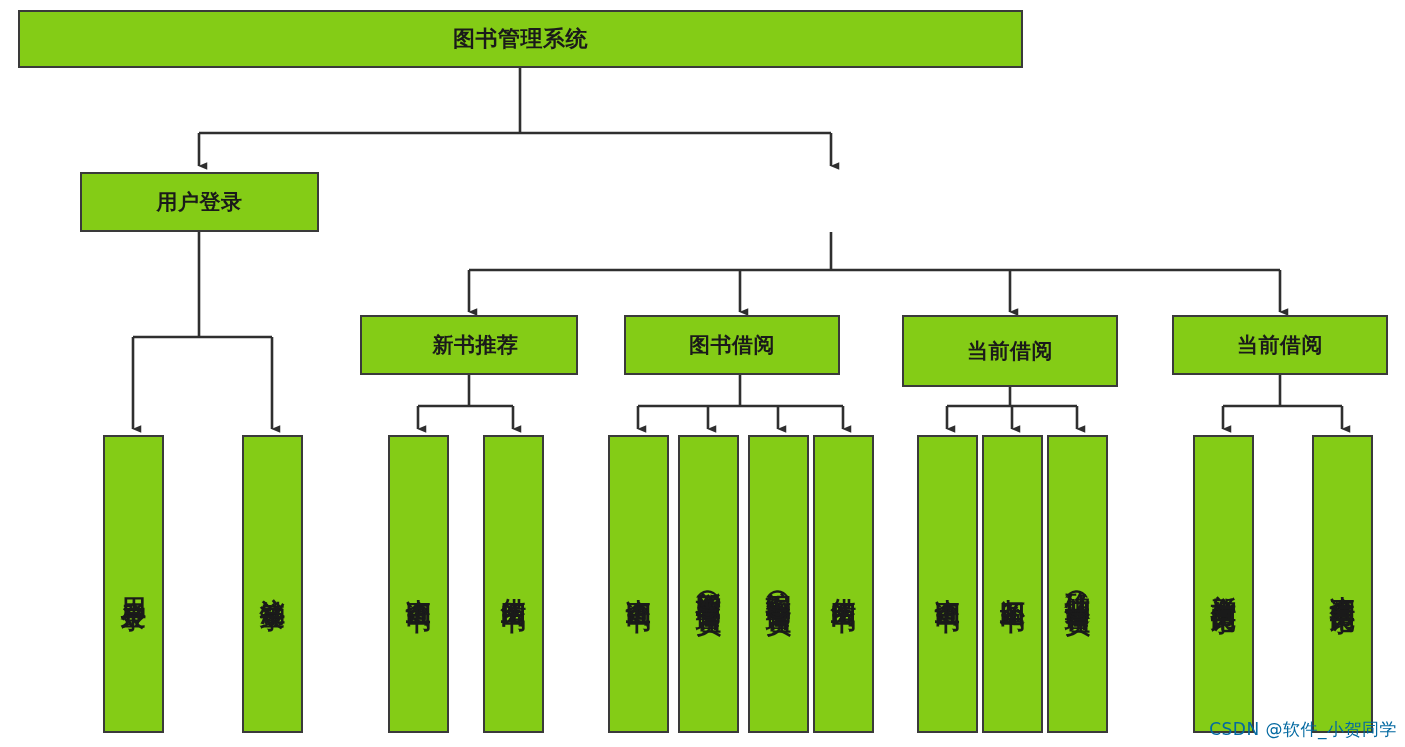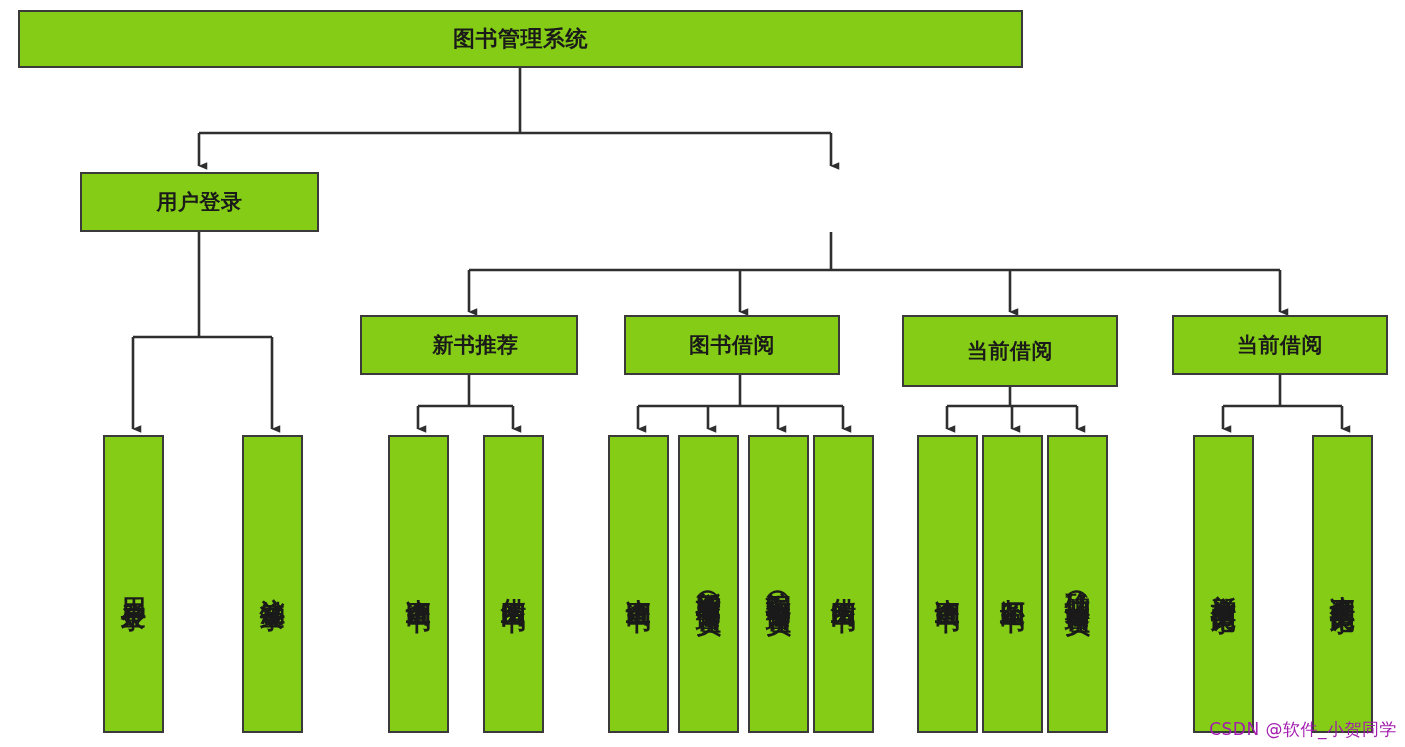--- a/index.html
+++ b/index.html
@@ -63,21 +63,21 @@
     font-size: 25px;
     line-height: 1.0;
     letter-spacing: 3px;
     white-space: nowrap;
   }
   .watermark {
     position: absolute;
     right: 8px;
     bottom: 6px;
     font-size: 17px;
-    color: #a21caf;
+    color: #0369a1;
     letter-spacing: 0.5px;
     white-space: nowrap;
     pointer-events: none;
   }
 </style>
 </head>
 <body>
 
 <div id="diagram-root">
 

